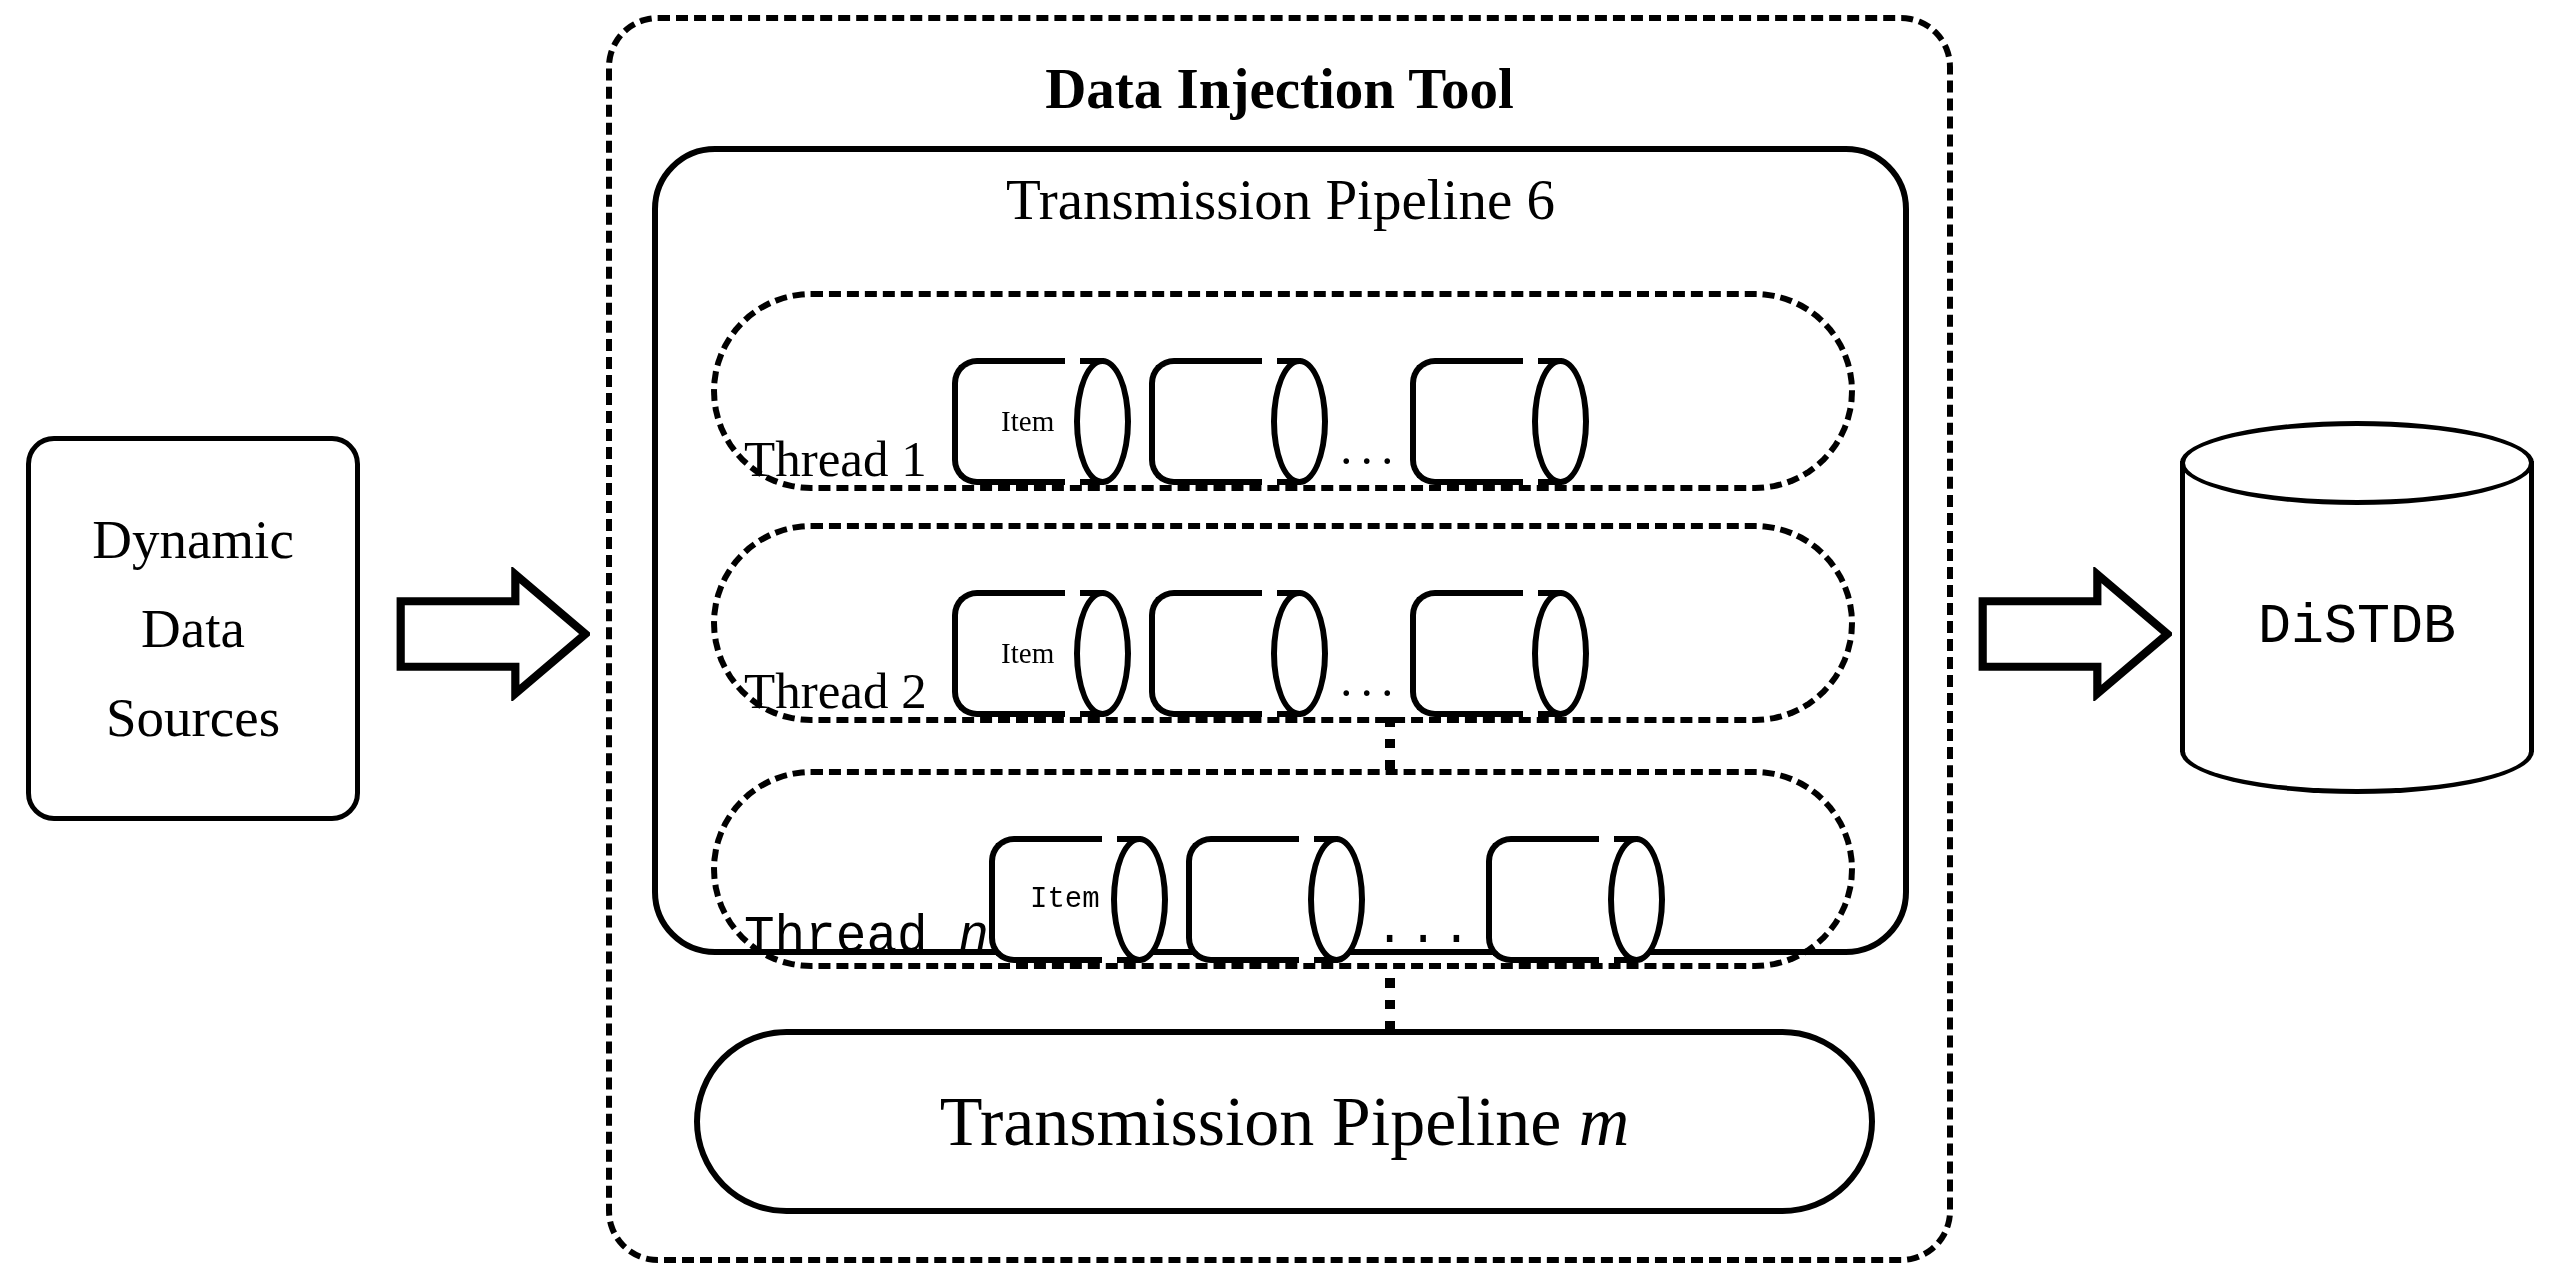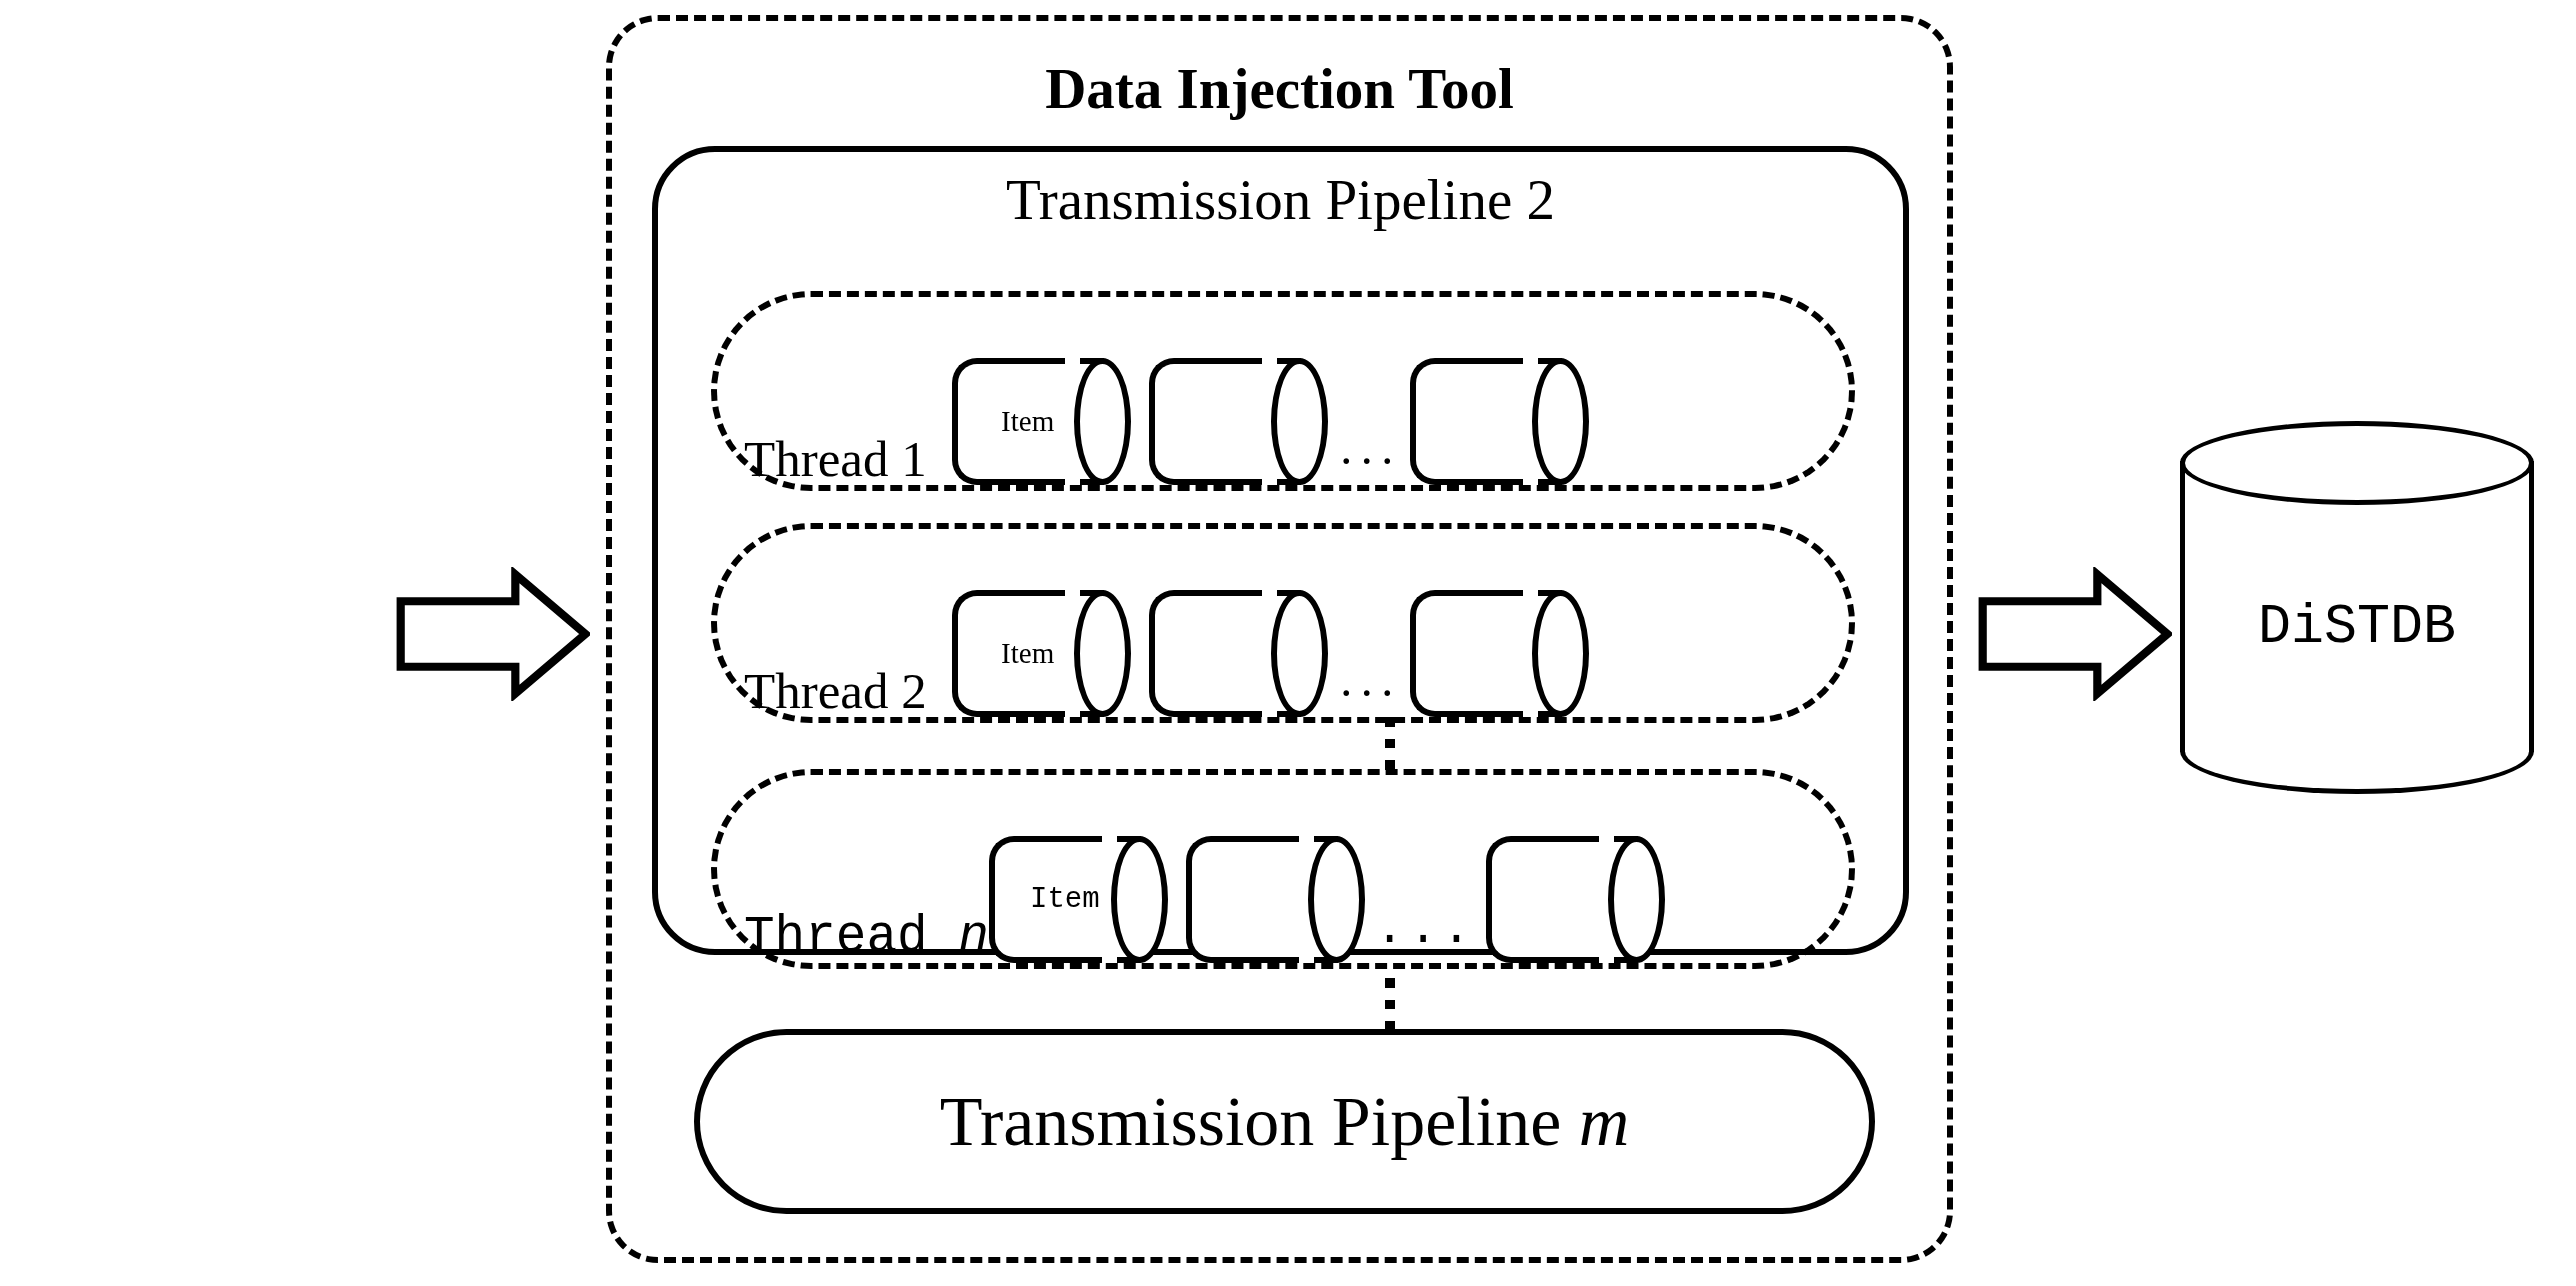--- a/index.html
+++ b/index.html
@@ -263,31 +263,36 @@
     font-size: 55px;
     line-height: 1;
     z-index: 3;
   }
 </style>
 </head>
 <body>
 
 <div id="canvas">
 
+  <div class="source-box">
+    <div class="source-line">Dynamic</div>
+    <div class="source-line">Data</div>
+    <div class="source-line">Sources</div>
+  </div>
 
   <svg class="block-arrow" style="left:396px; top:567px;" width="194" height="134" viewBox="0 0 260 180">
     <polygon points="6,46 160,46 160,10 254,90 160,170 160,134 6,134" fill="#ffffff" stroke="#000000" stroke-width="11" stroke-linejoin="miter"></polygon>
   </svg>
 
   <div class="tool-box">
     <div class="tool-title">Data Injection Tool</div>
   </div>
 
   <div class="pipeline1">
-    <div class="pipeline1-title">Transmission Pipeline 2</div>
+    <div class="pipeline1-title">Transmission Pipeline 6</div>
   </div>
 
   <div class="thread-row r1">
     <div class="thread-label"><span>Thread</span>&nbsp;<span>1</span></div>
     <div class="row-gap-a"></div>
     <div class="cyl">
       <div class="body"></div>
       <div class="cap-fill"></div>
       <div class="cap"></div>
       <div class="label">Item</div>

